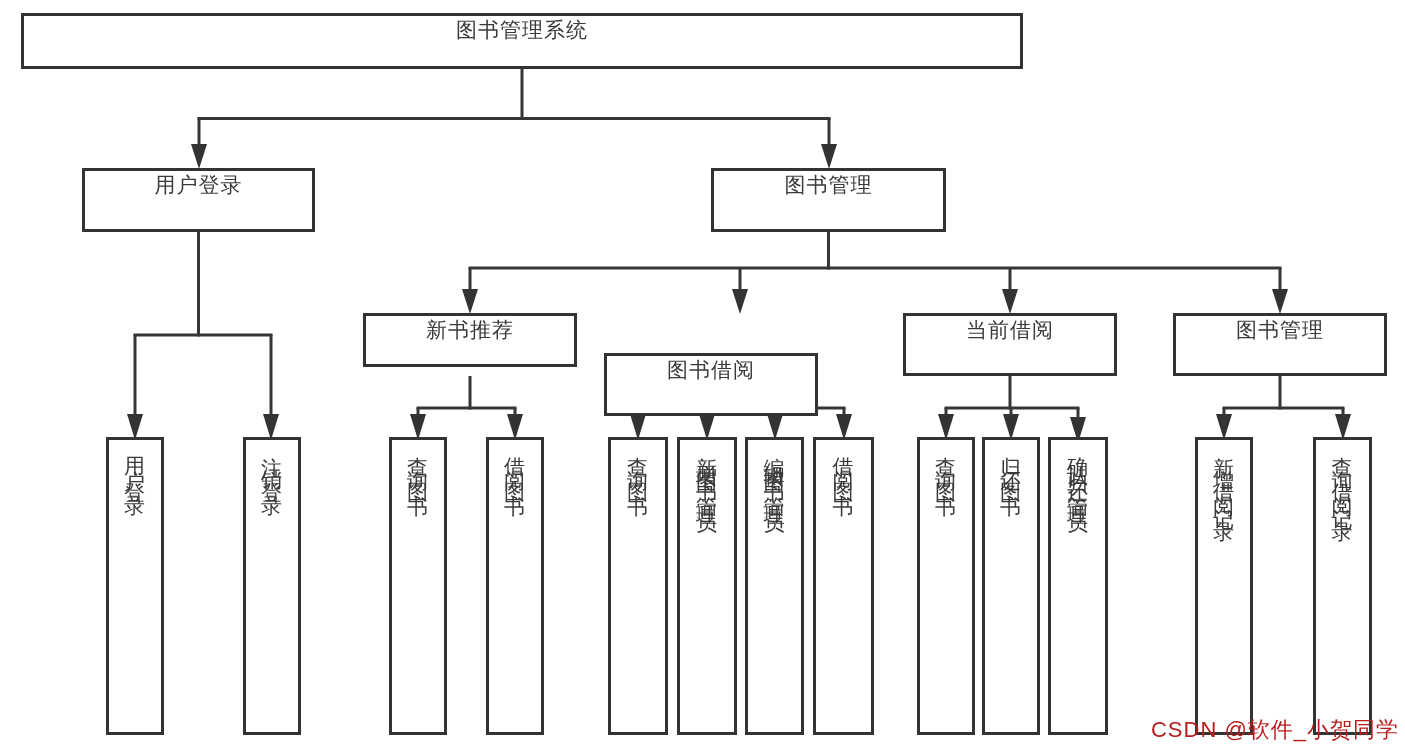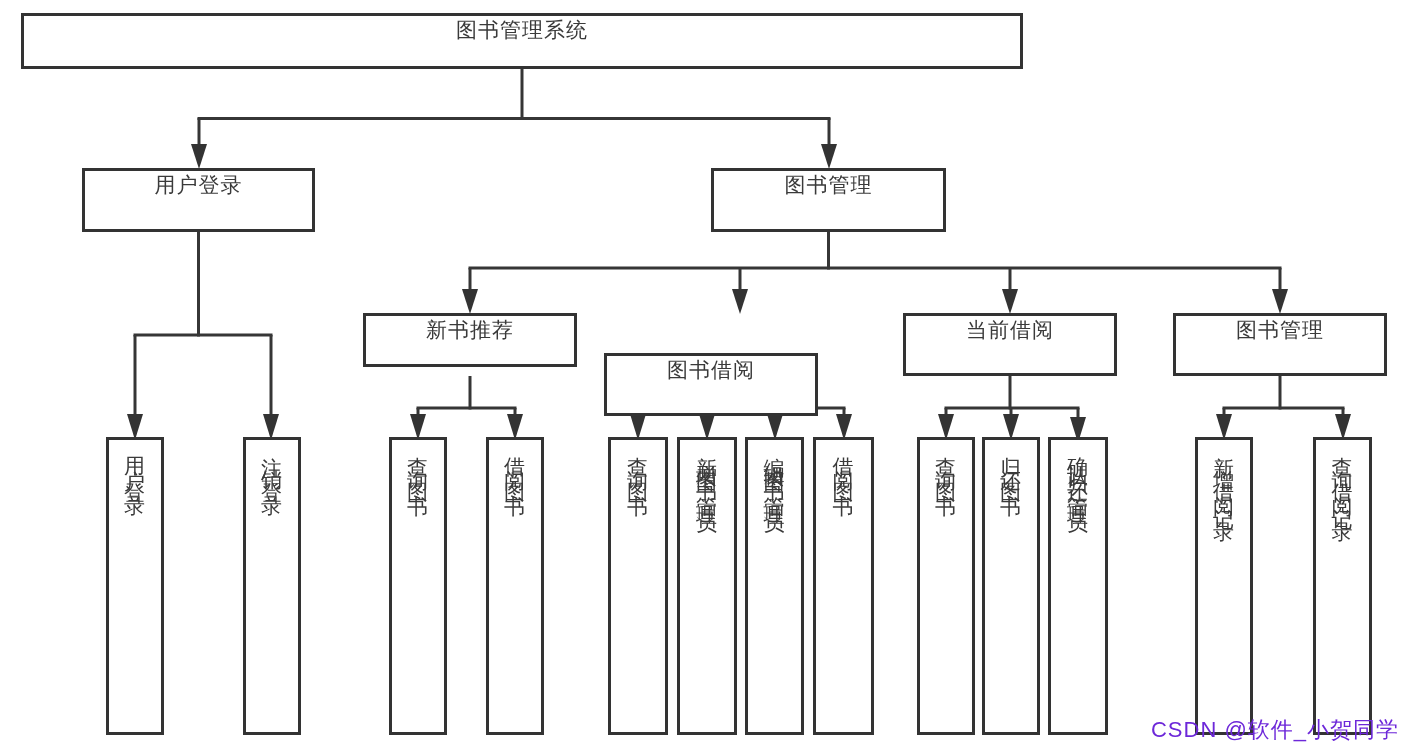--- a/index.html
+++ b/index.html
@@ -69,21 +69,21 @@
   #v-cb-return     { left:  982px; width: 58px; }
   #v-cb-confirm    { left: 1048px; width: 60px; }
   #v-br-add        { left: 1195px; width: 58px; }
   #v-br-query      { left: 1313px; width: 59px; }
 
   #watermark {
     position: absolute;
     right: 6px;
     bottom: 2px;
     font-size: 22px;
-    color: #6d28d9;
+    color: #b91c1c;
     letter-spacing: 1px;
     z-index: 3;
   }
 </style>
 </head>
 <body>
 
 <div id="canvas">
 
   <svg id="wires" viewBox="0 0 1405 747" xmlns="http://www.w3.org/2000/svg">

